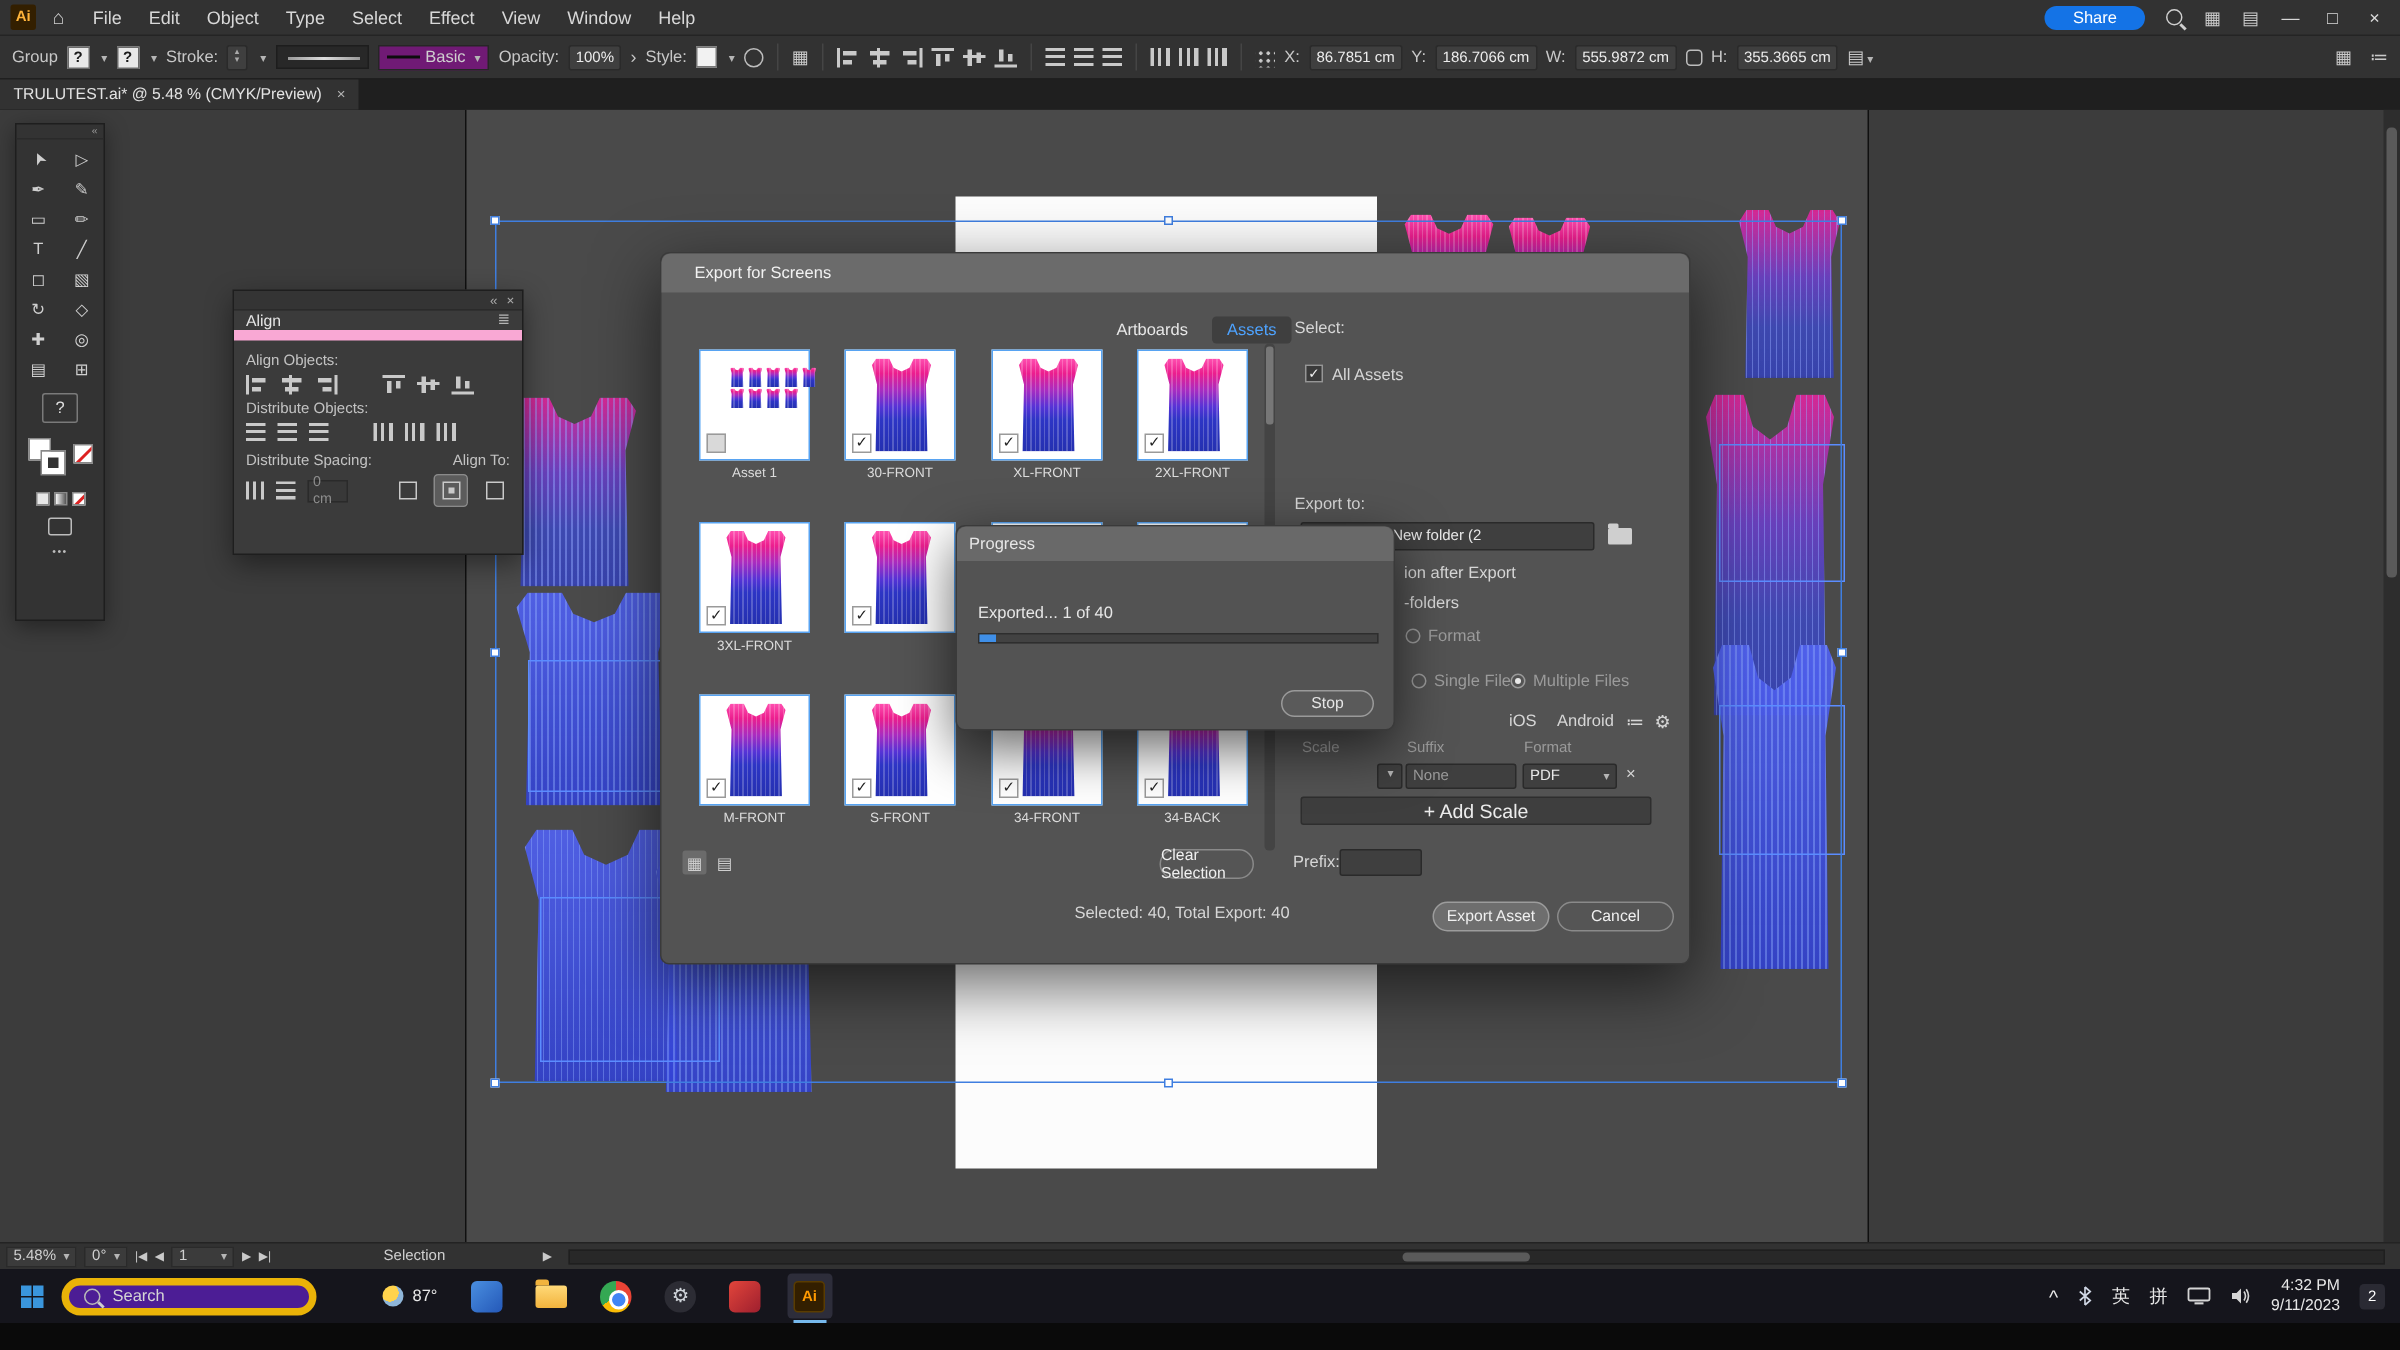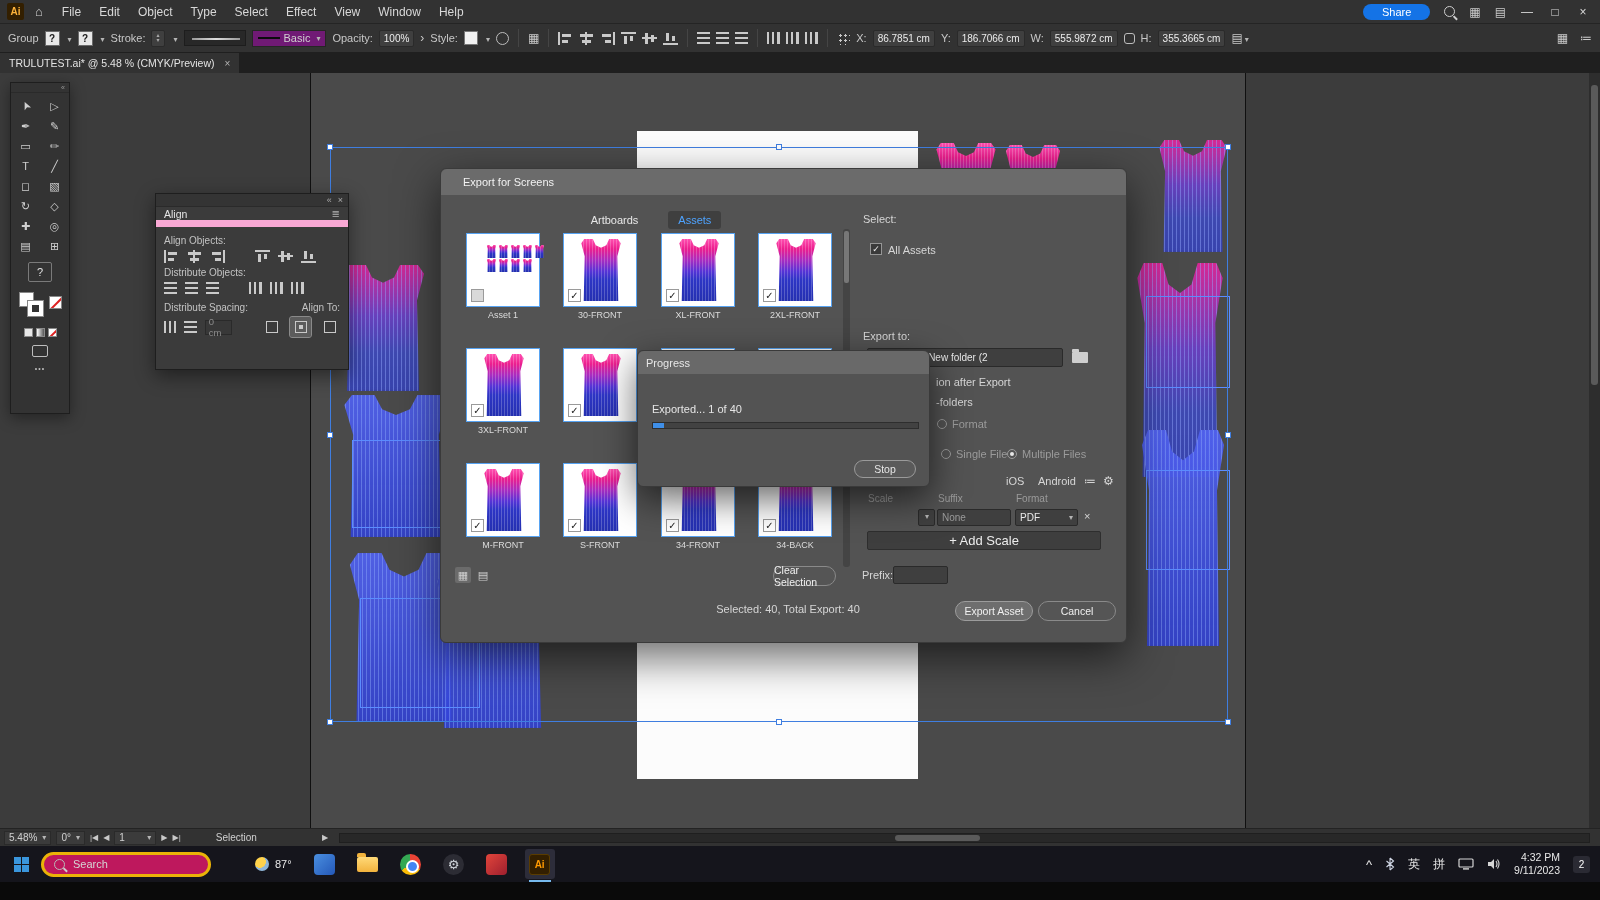--- a/index.html
+++ b/index.html
@@ -126,21 +126,21 @@
   .ap-row .gap{width:14px}
   .ap-two{display:flex;justify-content:space-between;margin-top:5px}
   .ap-field{background:#383838;border:1px solid #2a2a2a;color:#8d8d8d;font-size:9.5px;height:15px;
     display:inline-flex;align-items:center;padding:0 3px}
 
   
   .exportdlg{position:absolute;left:440px;top:168px;width:687px;height:475px;background:#535353;border-radius:6px;
     border:1px solid #3a3a3a;box-shadow:0 14px 44px rgba(0,0,0,.6);z-index:10;font-size:11px;color:#e2e2e2}
   .ed-title{height:26px;background:#6b6b6b;border-radius:6px 6px 0 0;display:flex;align-items:center;
     padding:0 22px;font-size:11px;color:#f2f2f2}
-  .ed-tabs{position:absolute;top:42px;left:0;width:420px;display:flex;justify-content:center;gap:20px}
+  .ed-tabs{position:absolute;top:42px;left:0;width:420px;display:flex;justify-content:flex-end;gap:6px}
   .ed-tab{padding:3px 10px;color:#e8e8e8;border-radius:3px}
   .ed-tab.active{background:#3f3f3f;color:#4ea3ff}
   .tilewrap{position:absolute;width:90px}
   .tile{width:74px;height:74px;background:#fff;border:1px solid #57a3f2;margin:0 auto;position:relative}
   .tile .jersey{left:13px;top:5px;width:48px;height:62px}
   .tile-label{margin-top:3px;text-align:center;font-size:9px;color:#dcdcdc}
   .cb{position:absolute;left:4px;bottom:4px;width:13px;height:13px;background:#fff;border:1px solid #9a9a9a;
     display:flex;align-items:center;justify-content:center;font-size:10px;color:#222;line-height:1}
   .cb.un{background:#d9d9d9}
   .minis{position:absolute;left:6px;top:6px;width:62px;display:flex;flex-wrap:wrap;gap:1px}
@@ -181,21 +181,21 @@
     display:flex;align-items:center;gap:5px;padding:0 4px;font-size:10px;color:#d0d0d0;z-index:40}
   .sb-box{background:#3b3b3b;border:1px solid #2a2a2a;height:14px;display:inline-flex;align-items:center;padding:0 4px;gap:3px}
   .sb-scroll{flex:1;height:10px;background:#282828;border:1px solid #1f1f1f;position:relative;margin:0 6px}
   .sb-scroll .th{position:absolute;left:555px;top:1px;width:85px;height:6px;background:#5a5a5a;border-radius:3px}
 
   
   .taskbar{position:absolute;top:846px;left:0;width:100%;height:36px;background:#15151c;display:flex;
     align-items:center;z-index:40;color:#e8e8e8}
   .winlogo{display:grid;grid-template-columns:7px 7px;grid-template-rows:7px 7px;gap:1px;margin:0 12px 0 14px}
   .winlogo span{background:#3a96dd}
-  .tb-search{width:170px;height:25px;border:3px solid #eab308;background:#be185d;border-radius:13px;
+  .tb-search{width:170px;height:25px;border:5px solid #eab308;background:#4c1d95;border-radius:13px;
     display:flex;align-items:center;gap:8px;padding:0 10px;font-size:11px;color:#d5d5d5}
   .tb-weather{display:flex;align-items:center;gap:6px;margin:0 18px 0 44px;font-size:11px}
   .sunc{width:14px;height:14px;border-radius:50%;background:radial-gradient(circle at 35% 35%,#ffd34d 0 45%,#8fb6d9 46% 100%)}
   .tb-apps{display:flex;gap:13px;align-items:center}
   .tb-app{width:30px;height:30px;display:flex;align-items:center;justify-content:center;border-radius:3px;position:relative}
   .tb-app.active{background:#2d2d3a}
   .tb-app.active::after{content:"";position:absolute;bottom:-3px;left:4px;right:4px;height:2px;background:#76b9ed}
   .ic-blue{width:21px;height:21px;border-radius:4px;background:linear-gradient(135deg,#4a8fe0,#2458b8)}
   .ic-folder{position:relative;width:21px;height:15px;background:linear-gradient(#ffd978,#f2b33d);border-radius:2px}
   .ic-folder::before{content:"";position:absolute;top:-4px;left:0;width:9px;height:4px;background:#f2b33d;border-radius:2px 2px 0 0}
@@ -604,21 +604,21 @@
     <span class="sb-box dd">
         <span>0°</span>
       </span>
     <span class="glyph" style="font-size:8px">|◀</span>
     <span class="glyph" style="font-size:8px">◀</span>
     <span class="sb-box dd" style="width:42px;justify-content:space-between">
         <span>1</span>
       </span>
     <span class="glyph" style="font-size:8px">▶</span>
     <span class="glyph" style="font-size:8px">▶|</span>
-    <span style="margin-left:30px">Selection</span>
+    <span style="margin-left:70px">Selection</span>
     <span class="glyph" style="font-size:8px;margin-left:60px">▶</span>
     <div class="sb-scroll">
         <span class="th"></span>
       </div>
   </div>
 
   <div class="taskbar">
     <span class="winlogo">
         <span></span>
         <span></span>

